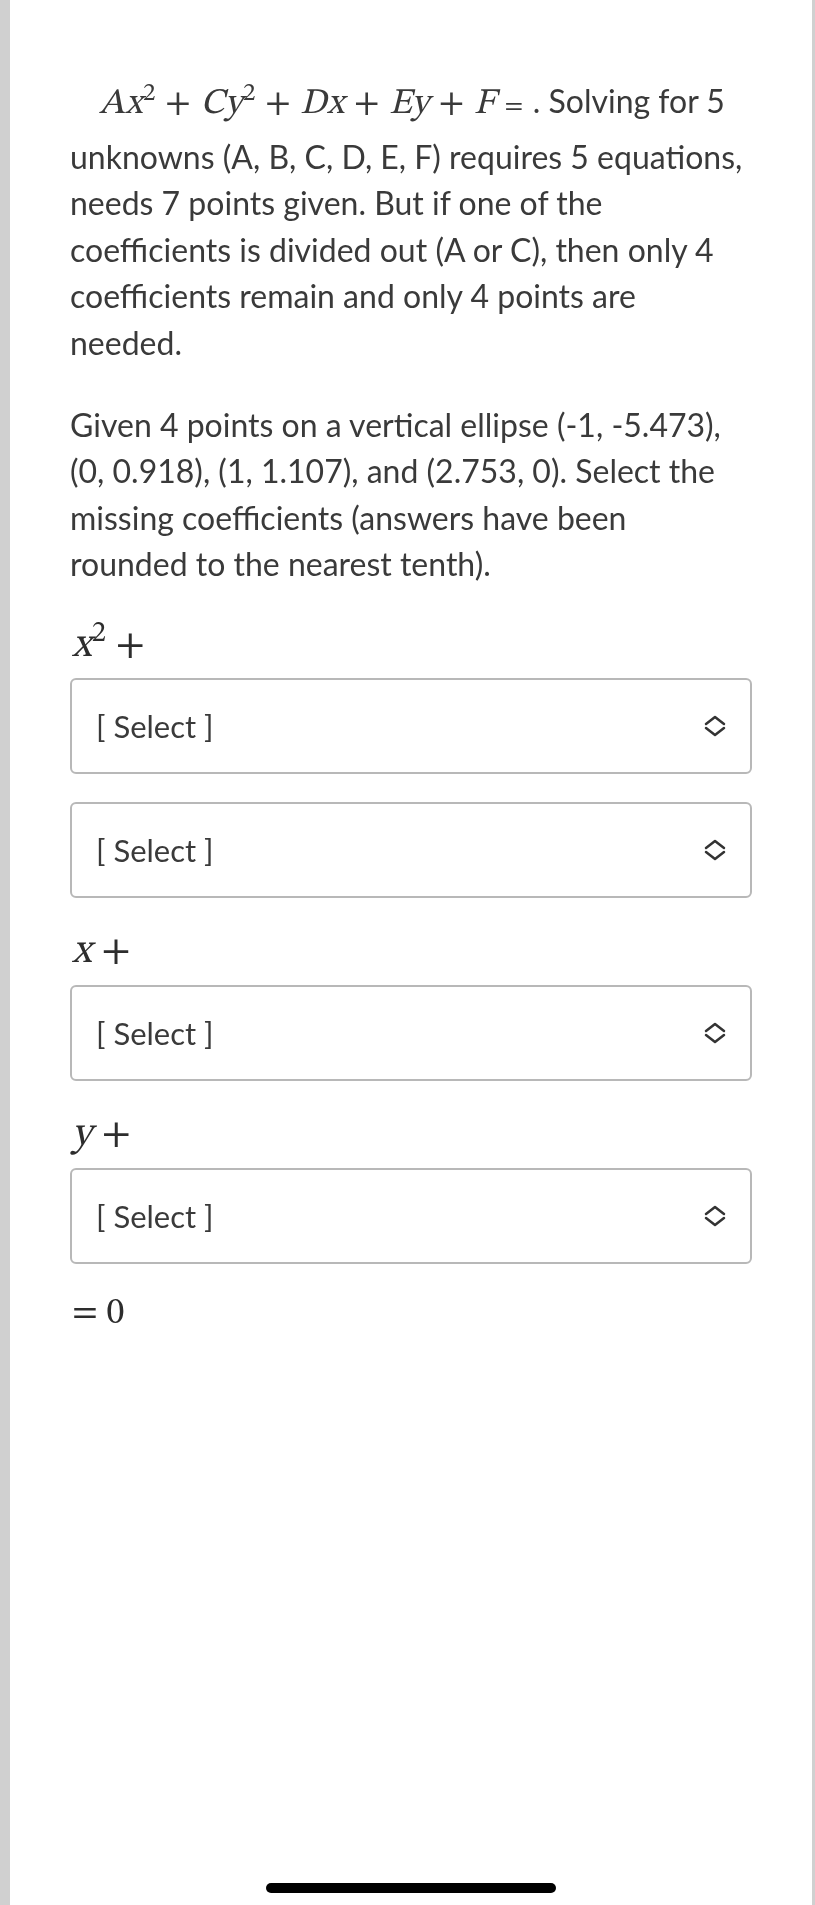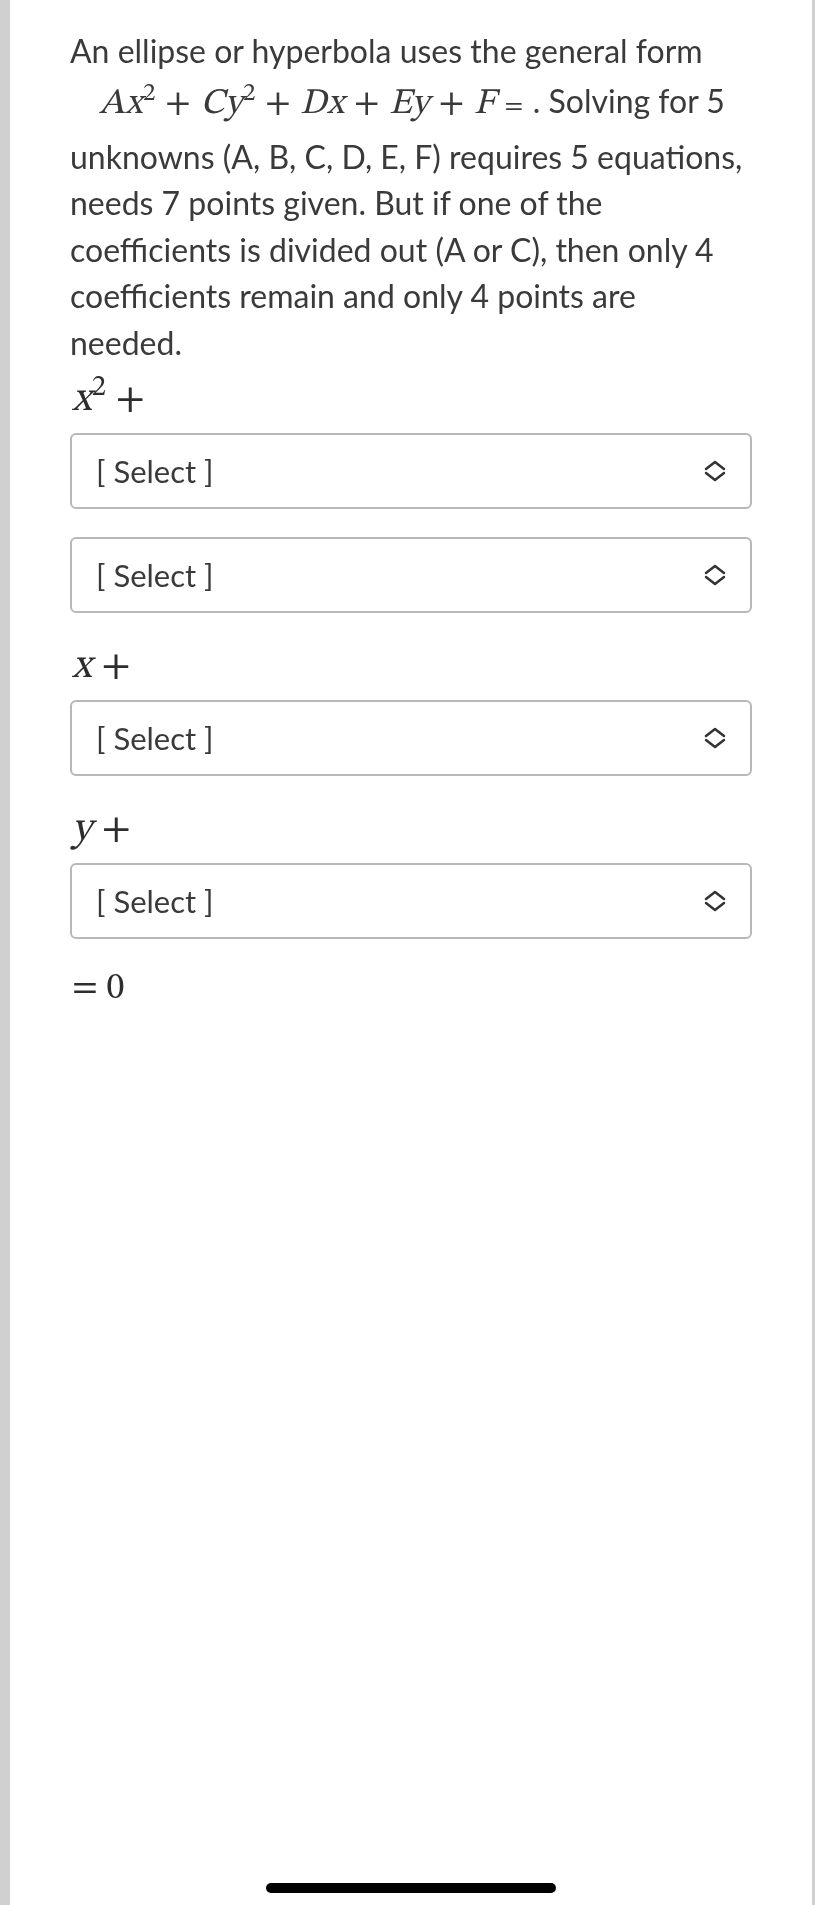--- a/index.html
+++ b/index.html
@@ -58,21 +58,21 @@
     .term-label {
       font-family: 'Cambria Math', 'STIX Two Math', 'Latin Modern Math', serif;
       font-style: italic;
       font-size: 41px;
       margin-bottom: 8px;
       padding-left: 2px;
     }
     .select-box {
       border: 2px solid #b8b8b8;
       border-radius: 6px;
-      height: 76px;
+      height: 96px;
       width: 100%;
       display: flex;
       align-items: center;
       justify-content: space-between;
       padding: 0 24px;
       background: #fff;
       cursor: pointer;
     }
     .select-text {
       color: #3a3a3a;
@@ -106,27 +106,28 @@
       border-radius: 10px;
     }
   </style>
 </head>
 <body>
 
 <div class="outer">
   <div class="content">
 
     <div class="para">
-      <span>An ellipse or hyperbola uses the general form</span><br>
+      <br>
       <span class="math-line">
         <span>A</span><span>x</span><sup>2</sup> <span class="math-upright">+</span> <span>C</span><span>y</span><sup>2</sup> <span class="math-upright">+</span> <span>D</span><span>x</span> <span class="math-upright">+</span> <span>E</span><span>y</span> <span class="math-upright">+</span> <span>F</span> <span class="eq-small">=</span>
       </span>
       <span>.  Solving for 5 unknowns (A, B, C, D, E, F) requires 5 equations, needs 7 points given.  But if one of the coefficients is divided out (A or C), then only 4 coefficients remain and only 4 points are needed.</span><br>
     </div>
 
+    <div class="para2">Given 4 points on a vertical ellipse (-1, -5.473), (0, 0.918), (1, 1.107), and (2.753, 0).  Select the missing coefficients (answers have been rounded to the nearest tenth).</div>
 
     <div class="term-row">
       <div class="term-label"><span>x</span><sup>2</sup> <span class="math-upright">+</span></div>
       <div class="select-box">
         <span class="select-text">[ Select ]</span>
         <span class="chevrons">
           <span class="chev">
               <svg viewBox="0 0 22 11">
                 <path d="M2 9 L11 2 L20 9" stroke="#333" stroke-width="2.5" fill="none" stroke-linecap="round" stroke-linejoin="round"></path>
               </svg>

